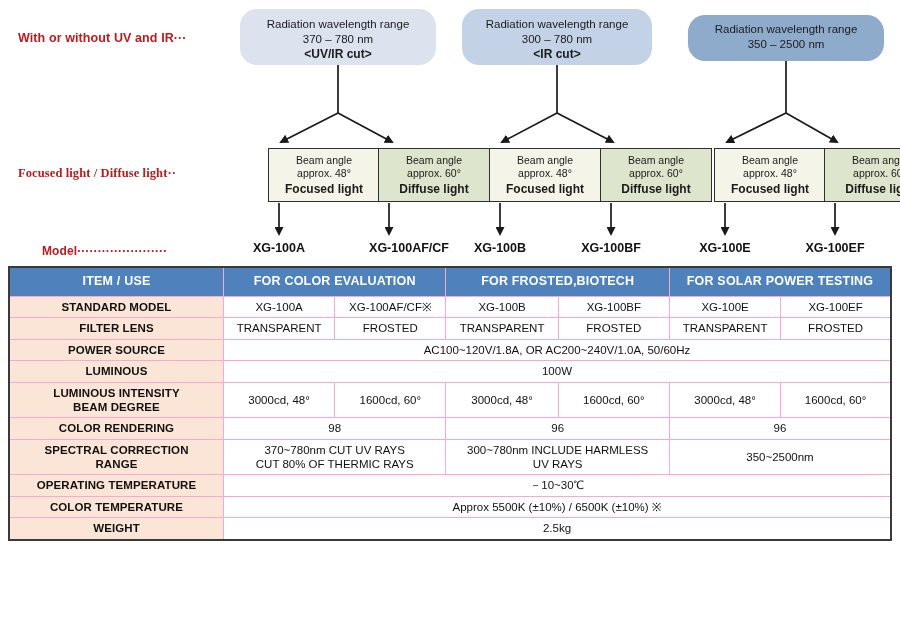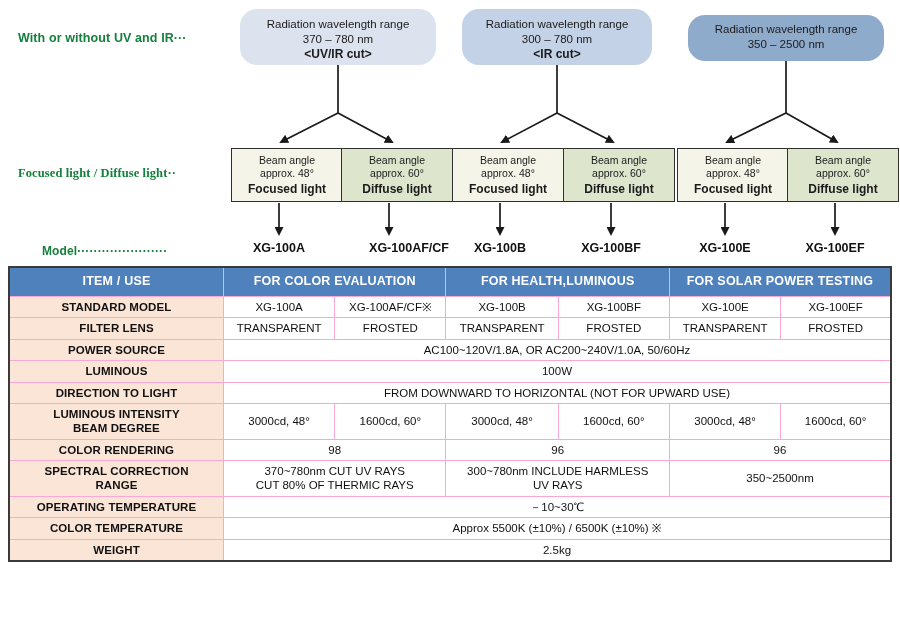--- a/index.html
+++ b/index.html
@@ -20,21 +20,21 @@
   .diagram {
     position: relative;
     width: 900px;
     height: 265px;
   }
 
   .row-label {
     position: absolute;
     font-size: 12.5px;
     font-weight: bold;
-    color: #15803d;
+    color: #b91c1c;
     white-space: nowrap;
     letter-spacing: .1px;
   }
   .row-label-uvir { left: 18px; top: 31px; }
   .row-label-focus { left: 18px; top: 166px; font-family: Liberation Serif, serif; }
   .row-label-model { left: 18px; top: 244px; font-size: 12px; margin-left: 24px; }
 
   
   .wave-box {
     position: absolute;
@@ -59,20 +59,21 @@
     top: 148px;
     width: 112px;
     height: 54px;
     border: 1.4px solid #2f2f2f;
     box-sizing: border-box;
     text-align: center;
     font-size: 10.5px;
     line-height: 1.28;
     padding-top: 5px;
     color: #1b1b1b;
+    margin-left: 37px;
   }
   .beam-box .bold { font-weight: bold; font-size: 12px; display:block; margin-top: 1px;}
   .beam-focused { background: #f5f4e8; }
   .beam-diffuse { background: #dde5cd; }
 
   .bb1 { left: 231px; }
   .bb2 { left: 341px; }
   .bb3 { left: 452px; }
   .bb4 { left: 563px; }
   .bb5 { left: 677px; }
@@ -242,21 +243,21 @@
         <col style="width:111px">
     <col style="width:112px">
         <col style="width:111px">
         <col style="width:111px">
         <col style="width:110px">
   </colgroup>
   <thead>
     <tr>
       <th>ITEM   /   USE</th>
       <th colspan="2">FOR COLOR EVALUATION</th>
-      <th colspan="2">FOR HEALTH,LUMINOUS</th>
+      <th colspan="2">FOR FROSTED,BIOTECH</th>
       <th colspan="2">FOR SOLAR POWER TESTING</th>
     </tr>
   </thead>
   <tbody>
     <tr>
       <td class="rowhead">STANDARD MODEL</td>
       <td class="val">XG-100A</td>
       <td class="val">XG-100AF/CF※</td>
       <td class="val">XG-100B</td>
       <td class="val">XG-100BF</td>
@@ -272,24 +273,20 @@
       <td class="val">TRANSPARENT</td>
       <td class="val">FROSTED</td>
     </tr>
     <tr>
       <td class="rowhead">POWER SOURCE</td>
       <td class="val" colspan="6">AC100~120V/1.8A, OR AC200~240V/1.0A, 50/60Hz</td>
     </tr>
     <tr>
       <td class="rowhead">LUMINOUS</td>
       <td class="val" colspan="6">100W</td>
-    </tr>
-    <tr>
-      <td class="rowhead">DIRECTION TO LIGHT</td>
-      <td class="val" colspan="6">FROM DOWNWARD TO HORIZONTAL (NOT FOR UPWARD USE)</td>
     </tr>
     <tr>
       <td class="rowhead">
         <span>LUMINOUS INTENSITY</span><br>
         <span>BEAM DEGREE</span>
       </td>
       <td class="val">3000cd, 48°</td>
       <td class="val">1600cd, 60°</td>
       <td class="val">3000cd, 48°</td>
       <td class="val">1600cd, 60°</td>

